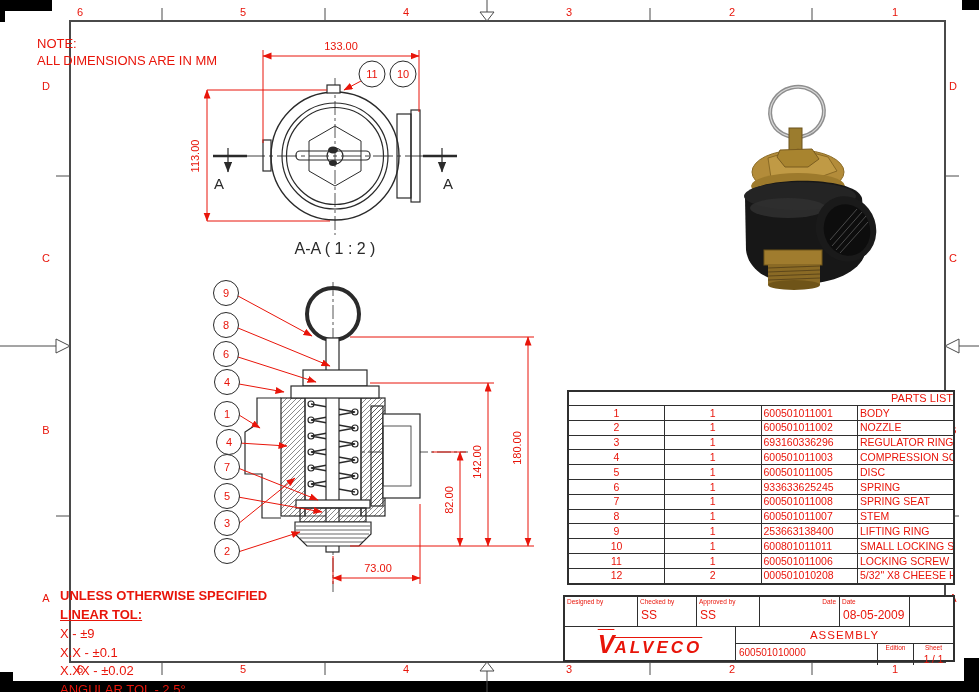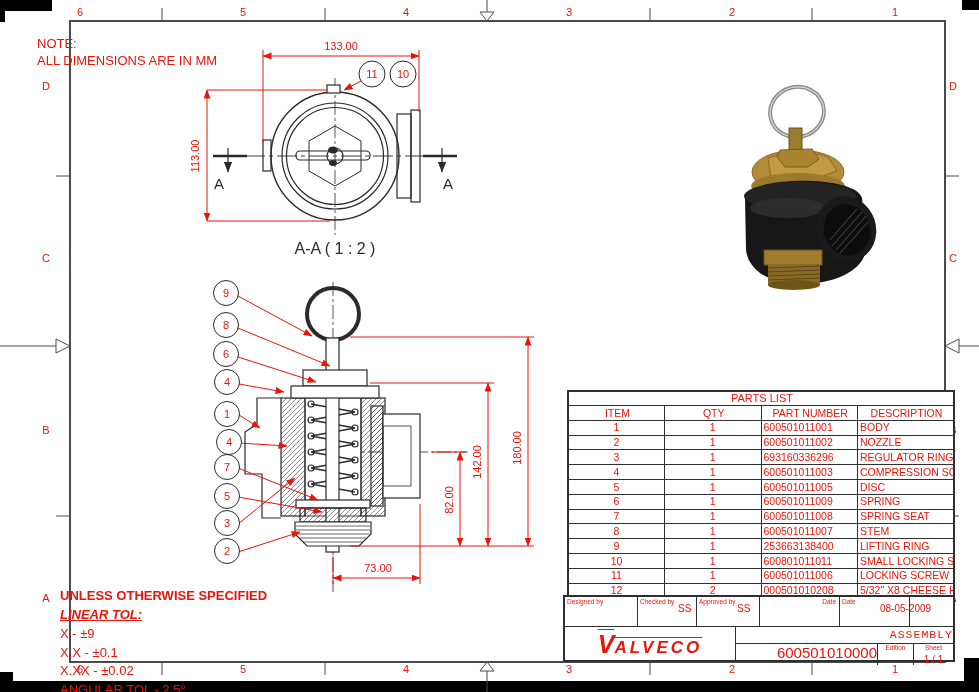--- a/index.html
+++ b/index.html
@@ -5,45 +5,45 @@
   :root{ --red:#e8150a; --ink:#2a2a2a; --frame:#4a4a4a; }
   html,body{margin:0;padding:0;background:#fff;}
   .sheet{position:relative;width:979px;height:692px;background:#fff;overflow:hidden;
          font-family:"Liberation Sans",sans-serif;}
   .blk{position:absolute;background:#000;}
   svg{position:absolute;left:0;top:0;}
   .zone{position:absolute;color:var(--red);font-size:11px;transform:translate(-50%,-50%);}
   .note{position:absolute;left:37px;top:36px;color:var(--red);font-size:13px;line-height:1.3;}
   .tol{position:absolute;left:60px;top:587px;color:var(--red);font-size:13px;line-height:1.45;}
   .tol .b{font-weight:bold;}
-  .tol .u{font-weight:bold;text-decoration:underline;font-style:italic;}
+  .tol .u{font-weight:bold;text-decoration:underline;}
   table.parts{position:absolute;left:567px;top:390px;width:388px;border-collapse:collapse;
         background:#fff;color:var(--red);font-size:10.5px;table-layout:fixed;}
   table.parts td,table.parts th{border:1px solid #2f2f2f;height:13.8px;padding:0 0 0 2px;
         font-weight:normal;overflow:hidden;white-space:nowrap;line-height:1;}
-  table.parts .ttl{text-align:center;font-size:11px;height:13px;}
+  table.parts .ttl{text-align:right;font-size:11px;height:13px;}
   table.parts th{text-align:center;}
   table.parts td.c{text-align:center;padding:0;}
   table.parts{border:2px solid #2f2f2f;}
   .tb{position:absolute;left:563px;top:595px;width:392px;height:67px;border:2px solid #2f2f2f;
       box-sizing:border-box;background:#fff;color:var(--red);}
   .tb .row1{display:flex;height:29px;border-bottom:1px solid #2f2f2f;}
   .tb .cell{border-right:1px solid #2f2f2f;box-sizing:border-box;position:relative;}
   .tb .lab{font-size:6.5px;position:absolute;left:2px;top:1px;white-space:nowrap;}
-  .tb .val{font-size:10px;position:absolute;left:3px;bottom:12px;white-space:nowrap;margin-left:37px;}
+  .tb .val{font-size:12px;position:absolute;left:3px;bottom:4px;white-space:nowrap;}
   .tb .row2{display:flex;height:34px;}
   .logo-cell{width:170px;border-right:1px solid #2f2f2f;display:flex;align-items:center;justify-content:center;}
   .logo-text{font-style:italic;font-weight:bold;color:var(--red);font-size:17px;letter-spacing:3px;
       text-decoration:overline;line-height:1;}
   .logo-text::first-letter{font-size:25px;letter-spacing:0;}
   .tb .right2{flex:1;display:flex;flex-direction:column;}
-  .asm{height:16px;border-bottom:1px solid #2f2f2f;text-align:right;font-size:11.5px;
-      letter-spacing:1px;line-height:16px;font-family:Liberation Mono, monospace;}
+  .asm{height:16px;border-bottom:1px solid #2f2f2f;text-align:center;font-size:11.5px;
+      letter-spacing:1px;line-height:16px;}
   .numrow{display:flex;flex:1;}
-  .dwgno{width:138px;border-right:1px solid #2f2f2f;font-size:15px;line-height:17px;padding-left:3px;text-align:right;}
+  .dwgno{width:138px;border-right:1px solid #2f2f2f;font-size:10px;line-height:17px;padding-left:3px;}
   .ed{width:35px;border-right:1px solid #2f2f2f;position:relative;}
   .sh{flex:1;position:relative;text-align:center;}
   .minilab{font-size:6.5px;display:block;text-align:center;}
   .shval{font-size:10px;display:block;text-align:center;margin-top:3px;}
 </style>
 </head>
 <body>
 
 <div class="sheet">
 
@@ -296,26 +296,20 @@
     <div>X.X - ±0.1</div>
     <div>X.XX - ±0.02</div>
     <div>ANGULAR TOL - 2.5°</div>
   </div>
 
   <table class="parts">
     <thead>
       <tr>
           <th class="ttl" colspan="4">PARTS LIST</th>
         </tr>
-      <tr>
-        <th style="width:50px">ITEM</th>
-        <th style="width:42px">QTY</th>
-        <th style="width:102px">PART NUMBER</th>
-        <th>DESCRIPTION</th>
-      </tr>
     </thead>
     <tbody>
         <tr>
         <td class="c">1</td>
         <td class="c">1</td>
         <td>600501011001</td>
         <td>BODY</td>
       </tr>
         <tr>
         <td class="c">2</td>
@@ -337,21 +331,21 @@
       </tr>
         <tr>
         <td class="c">5</td>
         <td class="c">1</td>
         <td>600501011005</td>
         <td>DISC</td>
       </tr>
         <tr>
         <td class="c">6</td>
         <td class="c">1</td>
-        <td>600501011009</td>
+        <td>933633625245</td>
         <td>SPRING</td>
       </tr>
         <tr>
         <td class="c">7</td>
         <td class="c">1</td>
         <td>600501011008</td>
         <td>SPRING SEAT</td>
       </tr>
         <tr>
         <td class="c">8</td>

